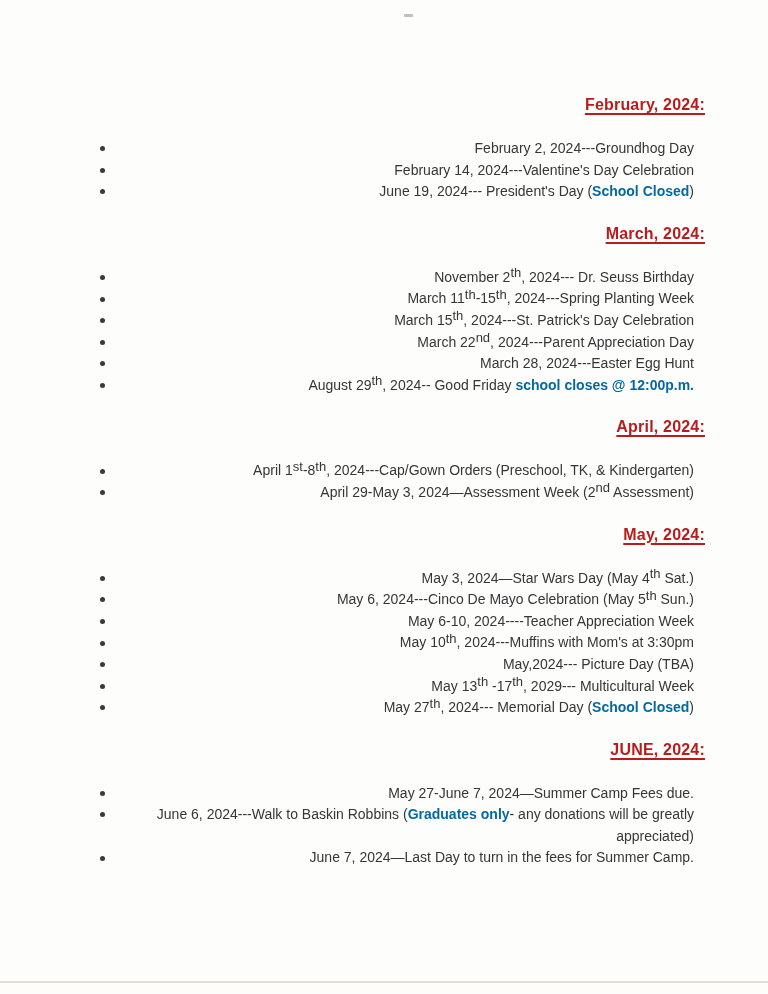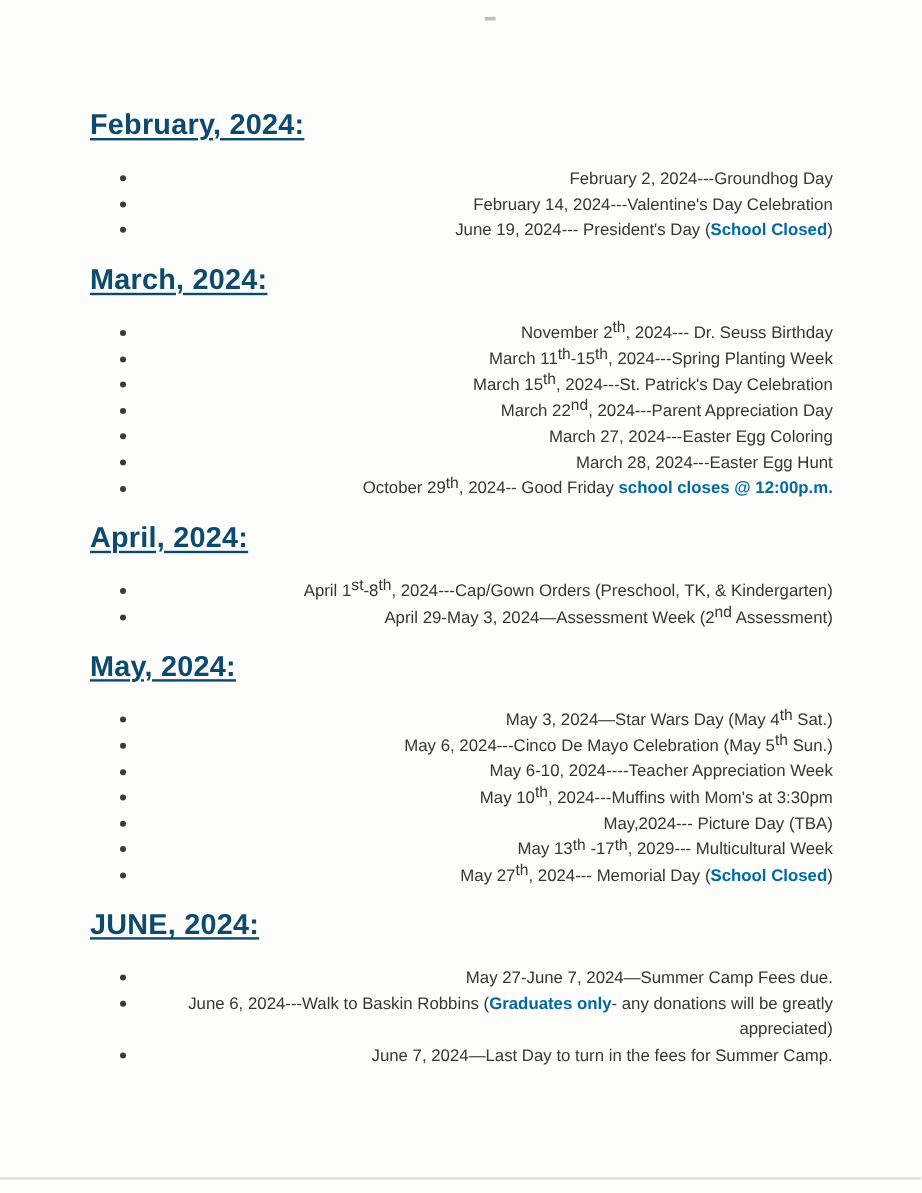--- a/index.html
+++ b/index.html
@@ -20,28 +20,29 @@
     position: absolute;
     top: 93px;
     left: 75px;
     width: 630px;
   }
   .cal-section {
     margin: 0 0 19px 0;
   }
   .section-title {
     margin: 0 0 22px 0;
-    font-size: 24px;
+    font-size: 16px;
     line-height: 23px;
     font-weight: bold;
-    color: #0c4a6e;
+    color: #b91c1c;
     letter-spacing: 0.2px;
     text-decoration: underline;
     text-decoration-thickness: 2px;
     text-underline-offset: 3px;
+    text-align: right;
   }
   .event-list {
     list-style: none;
     margin: 0;
     padding: 0 0 0 47px;
     max-width: 572px;
     text-align: right;
   }
   .event-item {
     position: relative;
@@ -102,23 +103,22 @@
           <li class="event-item"><span class="seg-text">June 19, 2024--- President's Day (</span><span class="seg-bold">School Closed</span><span class="seg-text">)</span></li>
         </ul>
       </section>
       <section class="cal-section">
         <h2 class="section-title">March, 2024:</h2>
         <ul class="event-list">
           <li class="event-item"><span class="seg-text">November 2</span><span class="seg-sup">th</span><span class="seg-text">, 2024--- Dr. Seuss Birthday</span></li>
           <li class="event-item"><span class="seg-text">March 11</span><span class="seg-sup">th</span><span class="seg-text">-15</span><span class="seg-sup">th</span><span class="seg-text">, 2024---Spring Planting Week</span></li>
           <li class="event-item"><span class="seg-text">March 15</span><span class="seg-sup">th</span><span class="seg-text">, 2024---St. Patrick's Day Celebration</span></li>
           <li class="event-item"><span class="seg-text">March 22</span><span class="seg-sup">nd</span><span class="seg-text">, 2024---Parent Appreciation Day</span></li>
-          <li class="event-item"><span class="seg-text">March 27, 2024---Easter Egg Coloring</span></li>
           <li class="event-item"><span class="seg-text">March 28, 2024---Easter Egg Hunt</span></li>
-          <li class="event-item"><span class="seg-text">October 29</span><span class="seg-sup">th</span><span class="seg-text">, 2024-- Good Friday </span><span class="seg-bold">school closes @ 12:00p.m.</span></li>
+          <li class="event-item"><span class="seg-text">August 29</span><span class="seg-sup">th</span><span class="seg-text">, 2024-- Good Friday </span><span class="seg-bold">school closes @ 12:00p.m.</span></li>
         </ul>
       </section>
       <section class="cal-section">
         <h2 class="section-title">April, 2024:</h2>
         <ul class="event-list">
           <li class="event-item"><span class="seg-text">April 1</span><span class="seg-sup">st</span><span class="seg-text">-8</span><span class="seg-sup">th</span><span class="seg-text">, 2024---Cap/Gown Orders (Preschool, TK, &amp; Kindergarten)</span></li>
           <li class="event-item"><span class="seg-text">April 29-May 3, 2024—Assessment Week (2</span><span class="seg-sup">nd</span><span class="seg-text"> Assessment)</span></li>
         </ul>
       </section>
       <section class="cal-section">

